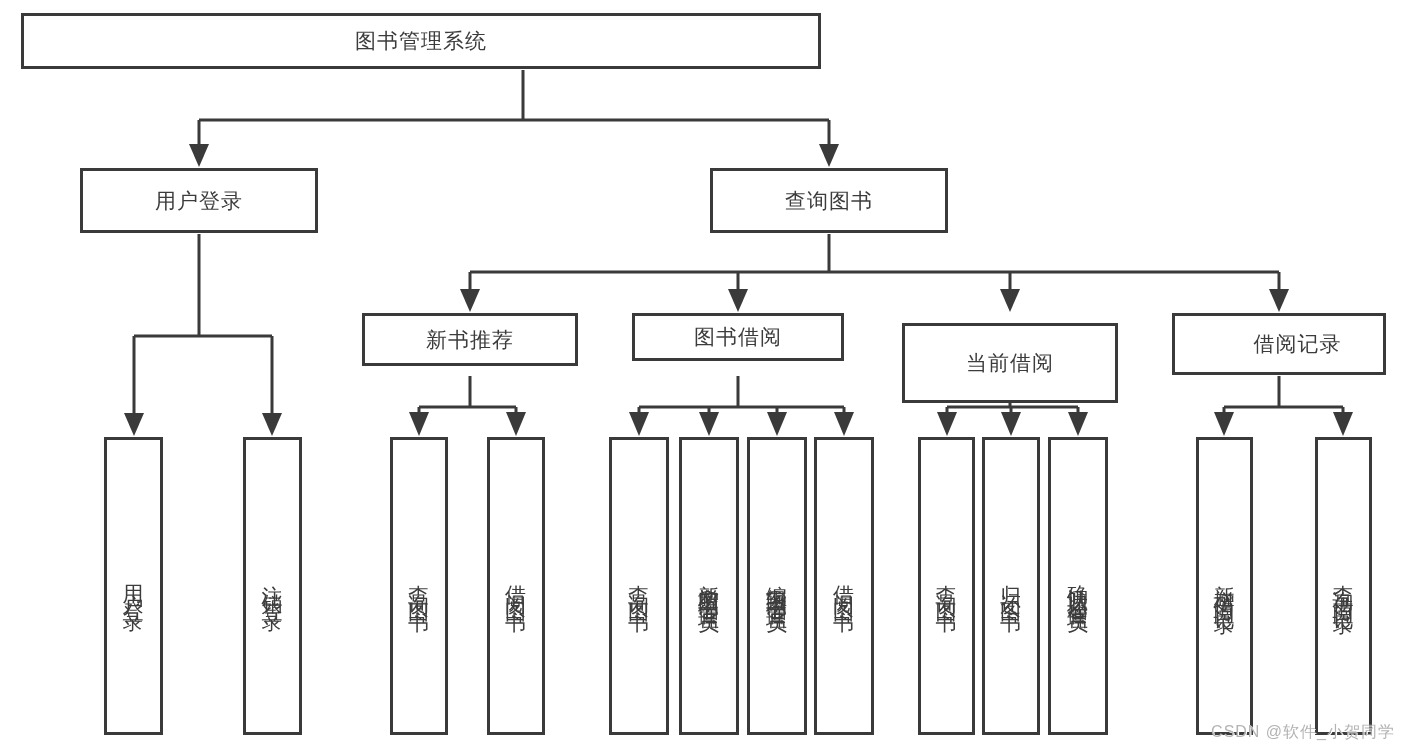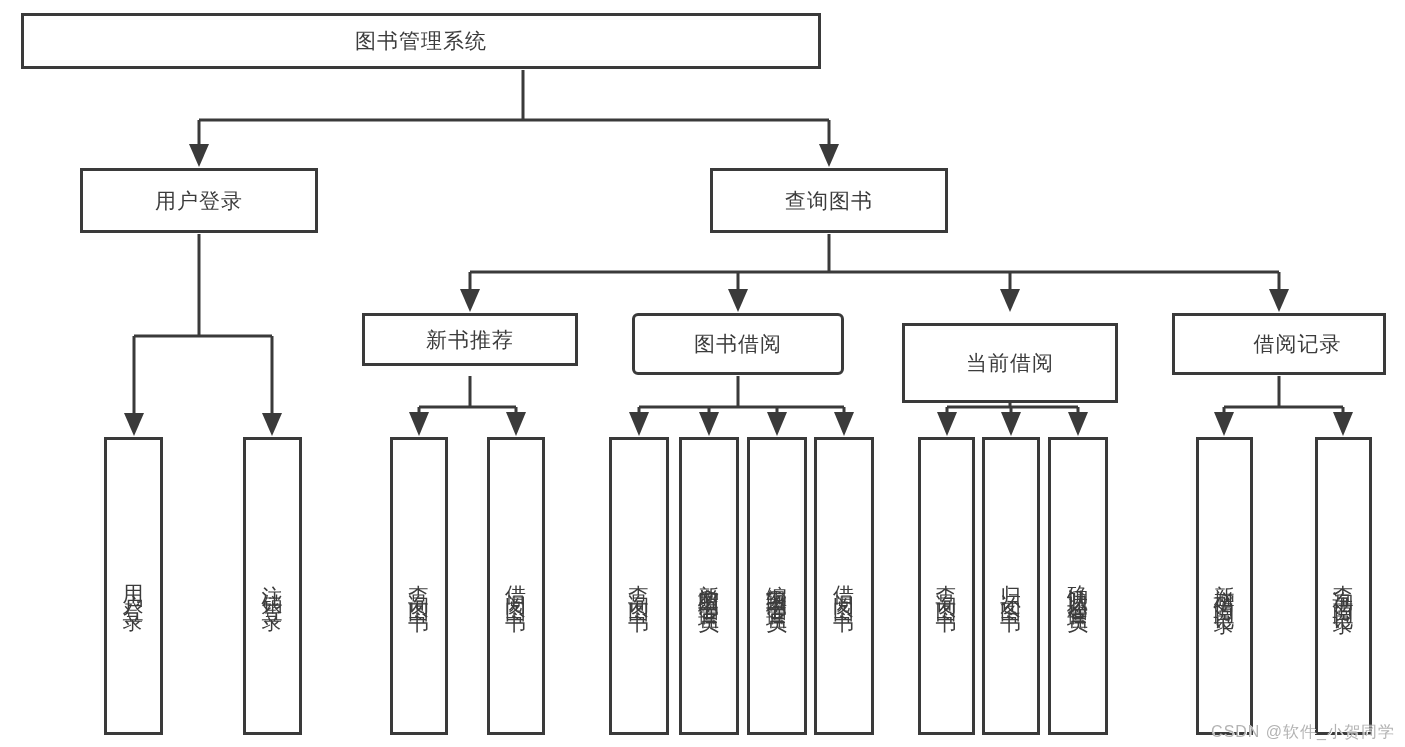--- a/index.html
+++ b/index.html
@@ -56,21 +56,21 @@
     font-size: 21px;
     line-height: 1;
   }
   
   #root   { left: 21px;  top: 13px;  width: 800px; height: 56px; }
   
   #b0     { left: 80px;  top: 168px; width: 238px;  height: 65px; }
   #b1     { left: 710px; top: 168px; width: 238px;  height: 65px; }
   
   #m0     { left: 362px;  top: 313px; width: 216px; height: 53px; }
-  #m1     { left: 632px;  top: 313px; width: 212px; height: 62px; border-radius: 6px; }
+  #m1     { left: 632px;  top: 313px; width: 212px; height: 48px; }
   #m2     { left: 902px;  top: 323px; width: 216px; height: 80px; }
   #m3     { left: 1172px; top: 313px; width: 214px; height: 62px; padding-left: 37px; }
   
   .leaf { top: 437px; height: 298px; }
   #f0  { left: 104px;  width: 59px; }
   #f1  { left: 243px;  width: 59px; }
   #f2  { left: 390px;  width: 58px; }
   #f3  { left: 487px;  width: 58px; }
   #f4  { left: 609px;  width: 60px; }
   #f5  { left: 679px;  width: 60px; letter-spacing: 4px; }

